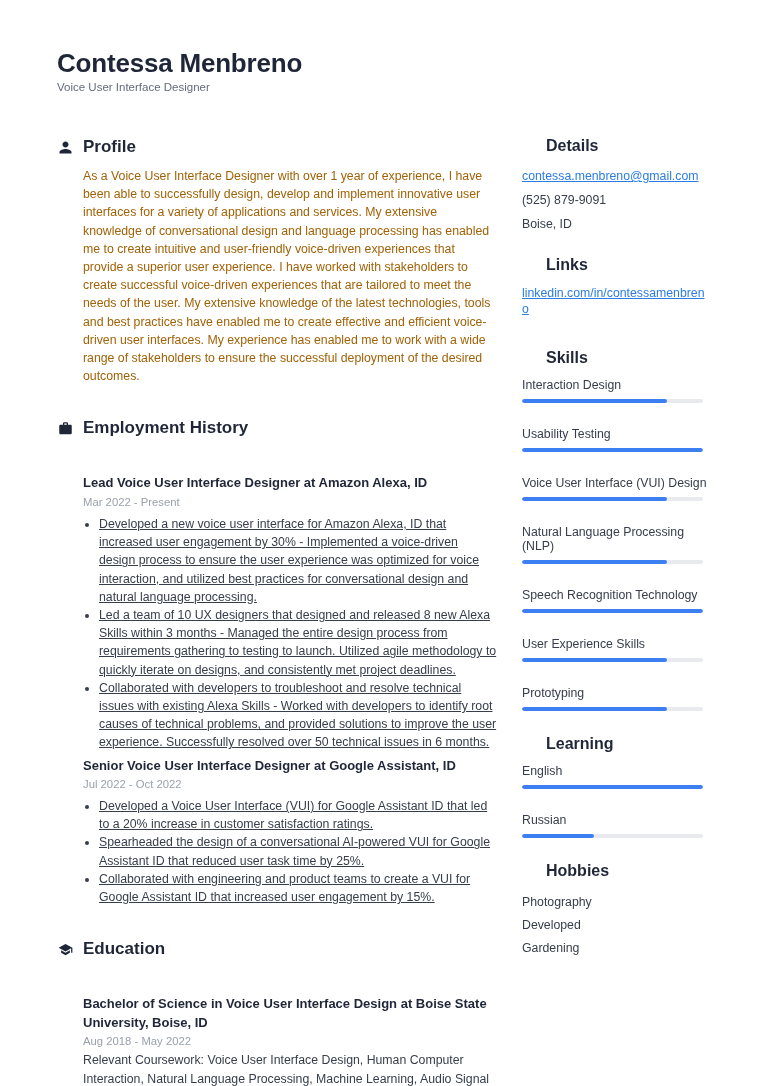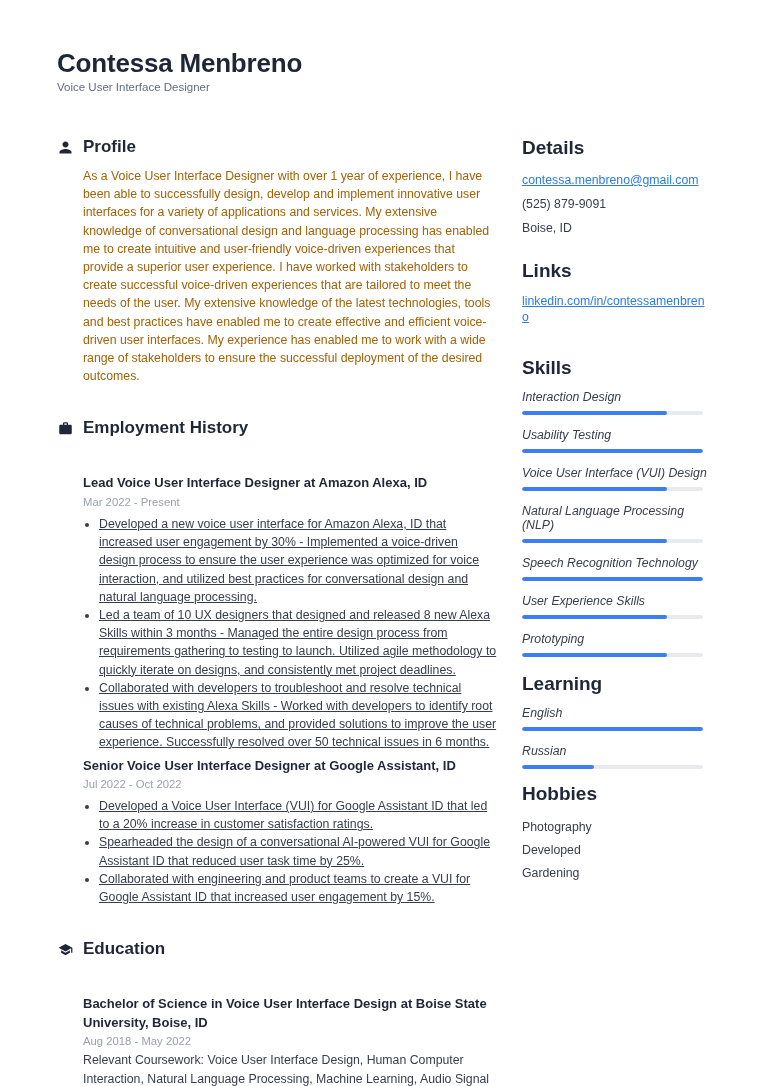--- a/index.html
+++ b/index.html
@@ -88,41 +88,42 @@
   .entry + .entry .entry-title { margin-top: 5px; }
   .edu-desc {
     font-size: 12.3px;
     line-height: 18.2px;
     color: #363e4b;
     margin-top: 4px;
   }
   
   .side-section { margin-bottom: 24px; }
   .side-heading {
-    font-size: 19px;
+    font-size: 16px;
     font-weight: 700;
     color: #1e2637;
     margin-bottom: 11px;
+    margin-left: 24px;
   }
   .side-text {
     font-size: 12.3px;
     color: #363e4b;
     line-height: 16px;
     margin-bottom: 8px;
   }
   a.side-link {
     font-size: 12.3px;
     color: #2b7de1;
     text-decoration: underline;
     line-height: 16px;
     display: inline-block;
     margin-bottom: 8px;
     word-break: break-all;
   }
-  .meter-item { margin-bottom: 13px; font-style: italic; }
+  .meter-item { margin-bottom: 24px; }
   .meter-label {
     font-size: 12.3px;
     color: #363e4b;
     margin-bottom: 7px;
   }
   .bar-track {
     width: 181px;
     height: 4px;
     background: #e8eaed;
     border-radius: 2px;

